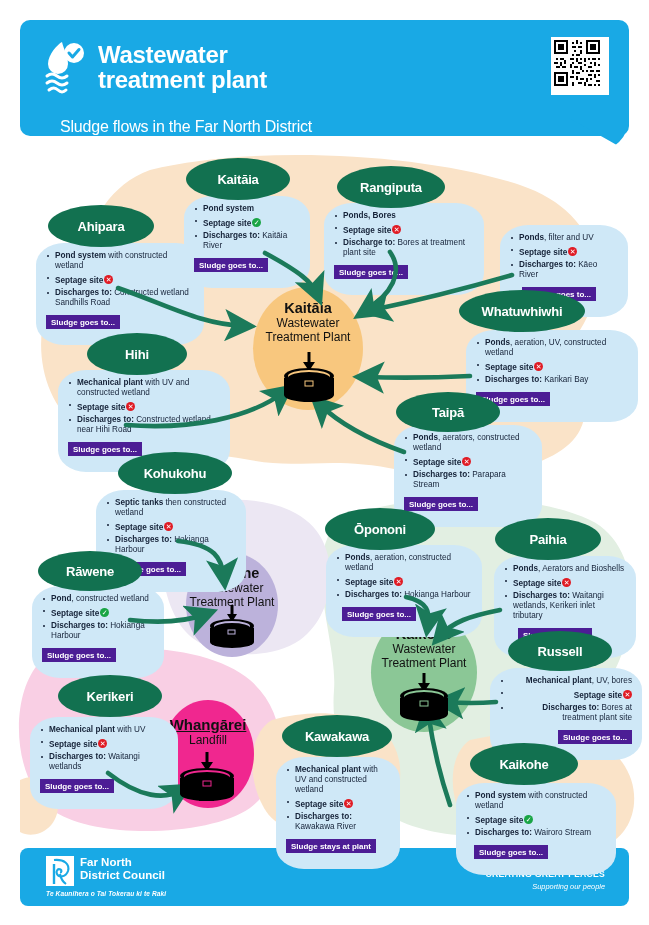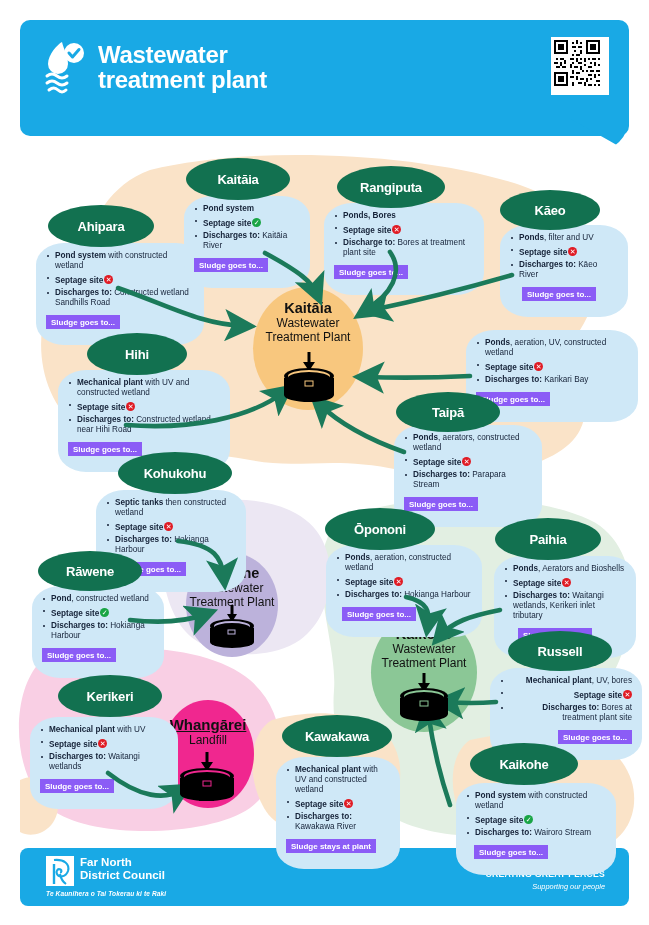--- a/index.html
+++ b/index.html
@@ -74,21 +74,21 @@
         position:relative;top:1.5px;margin-left:1px;}
   .mark.ok{background:#1aa545;}
   .mark.no{background:#e01b24;}
   .mark:after{
     position:absolute;left:0;top:0;width:9px;height:9px;color:#fff;
     font-size:7px;line-height:9px;text-align:center;font-weight:bold;
   }
   .mark.ok:after{content:"\2713";}
   .mark.no:after{content:"\2715";}
   .badge{
-    display:inline-block;background:#8b5cf6;color:#fff;font-weight:bold;
+    display:inline-block;background:#4c1d95;color:#fff;font-weight:bold;
     font-size:8px;line-height:11px;padding:1.5px 5px;margin-top:2px;
   }
 
   
   .arrows{position:absolute;left:0;top:0;width:649px;height:925px;z-index:5;pointer-events:none;}
 
   
   .tank{position:absolute;z-index:7;}
 
   
@@ -121,20 +121,21 @@
           <path d="M3 34 q5 -4 10 0 q5 4 10 0"></path>
           <path d="M3 41 q5 -4 10 0 q5 4 10 0"></path>
           <path d="M5 48 q5 -4 9 0 q4 4 8 0"></path>
         </g>
       </svg>
     </div>
     <div class="hdr-title">
       <div>Wastewater</div>
       <div>treatment plant</div>
     </div>
+    <div class="hdr-sub">Sludge flows in the Far North District</div>
     <div class="qr">
       <svg width="46" height="46" viewBox="0 0 23 23" shape-rendering="crispEdges">
         <rect width="23" height="23" fill="#fff"></rect>
         <g fill="#000">
           <rect x="0" y="0" width="7" height="1"></rect>
             <rect x="0" y="6" width="7" height="1"></rect>
           <rect x="0" y="0" width="1" height="7"></rect>
             <rect x="6" y="0" width="1" height="7"></rect>
           <rect x="2" y="2" width="3" height="3"></rect>
           <rect x="16" y="0" width="7" height="1"></rect>
@@ -368,30 +369,30 @@
   <div class="pill" style="left:337px;top:166px;width:108px;height:42px;">Rangiputa</div>
 
   <div class="info" style="left:500px;top:225px;width:128px;">
     <ul>
       <li><b>Ponds</b><span>, filter and UV</span></li>
       <li><b>Septage site</b><span class="mark no"></span></li>
       <li><b>Discharges to:</b><span> Kāeo River</span></li>
     </ul>
     <span class="badge" style="margin-left:12px;">Sludge goes to...</span>
   </div>
-  <div class="pill" style="left:500px;top:190px;width:100px;height:40px;">Kāeo</div>
 
   <div class="info" style="left:466px;top:330px;width:172px;">
     <ul>
       <li><b>Ponds</b><span>, aeration, UV, constructed wetland</span></li>
       <li><b>Septage site</b><span class="mark no"></span></li>
       <li><b>Discharges to:</b><span> Karikari Bay</span></li>
     </ul>
     <span class="badge">Sludge goes to...</span>
   </div>
+  <div class="pill" style="left:459px;top:290px;width:126px;height:42px;">Whatuwhiwhi</div>
 
   <div class="info" style="left:58px;top:370px;width:172px;">
     <ul>
       <li><b>Mechanical plant</b><span> with UV and constructed wetland</span></li>
       <li><b>Septage site</b><span class="mark no"></span></li>
       <li><b>Discharges to:</b><span> Constructed wetland near Hihi Road</span></li>
     </ul>
     <span class="badge">Sludge goes to...</span>
   </div>
   <div class="pill" style="left:87px;top:333px;width:100px;height:42px;">Hihi</div>

